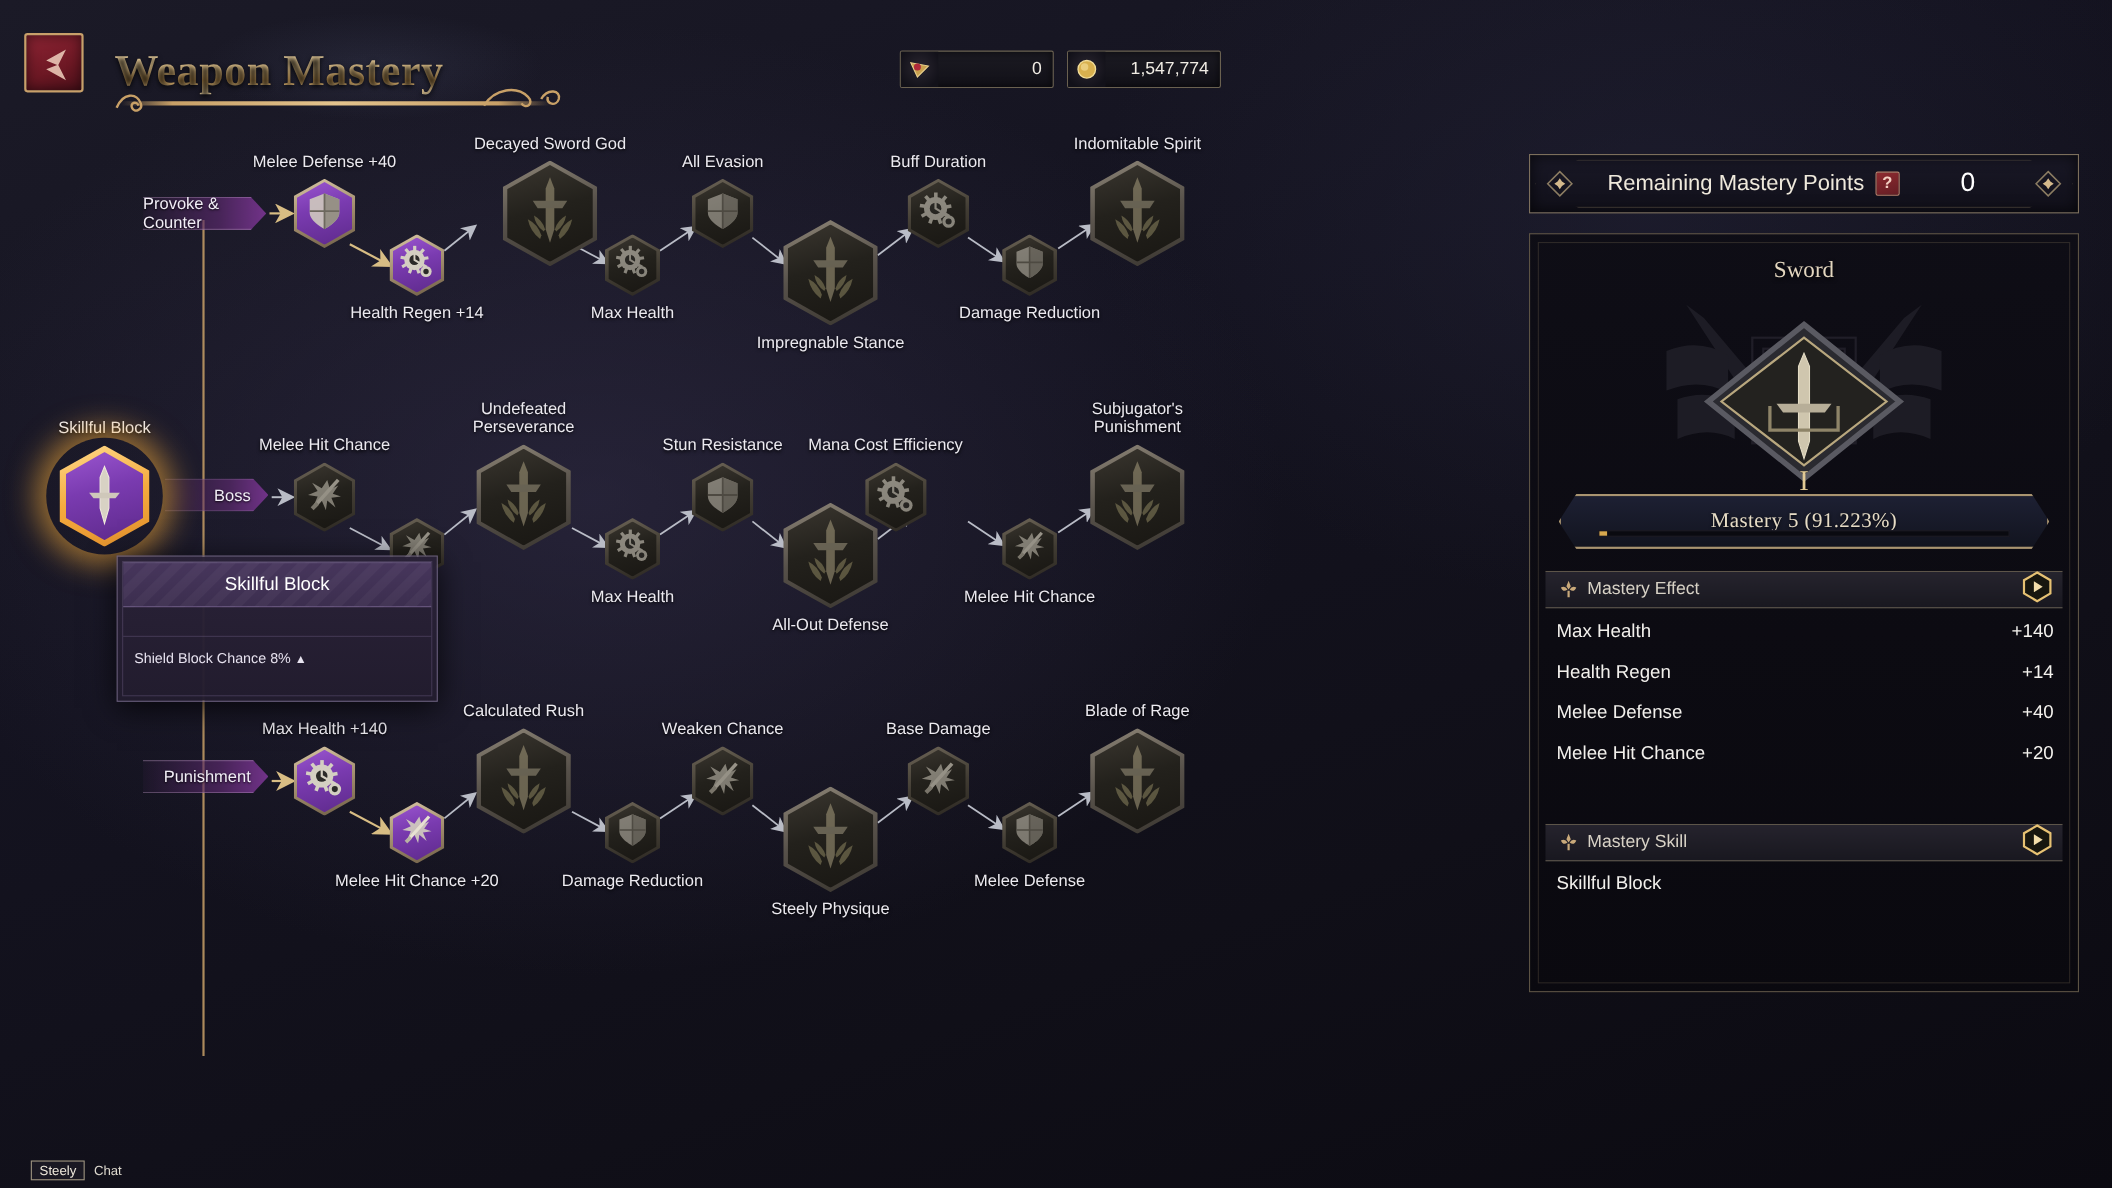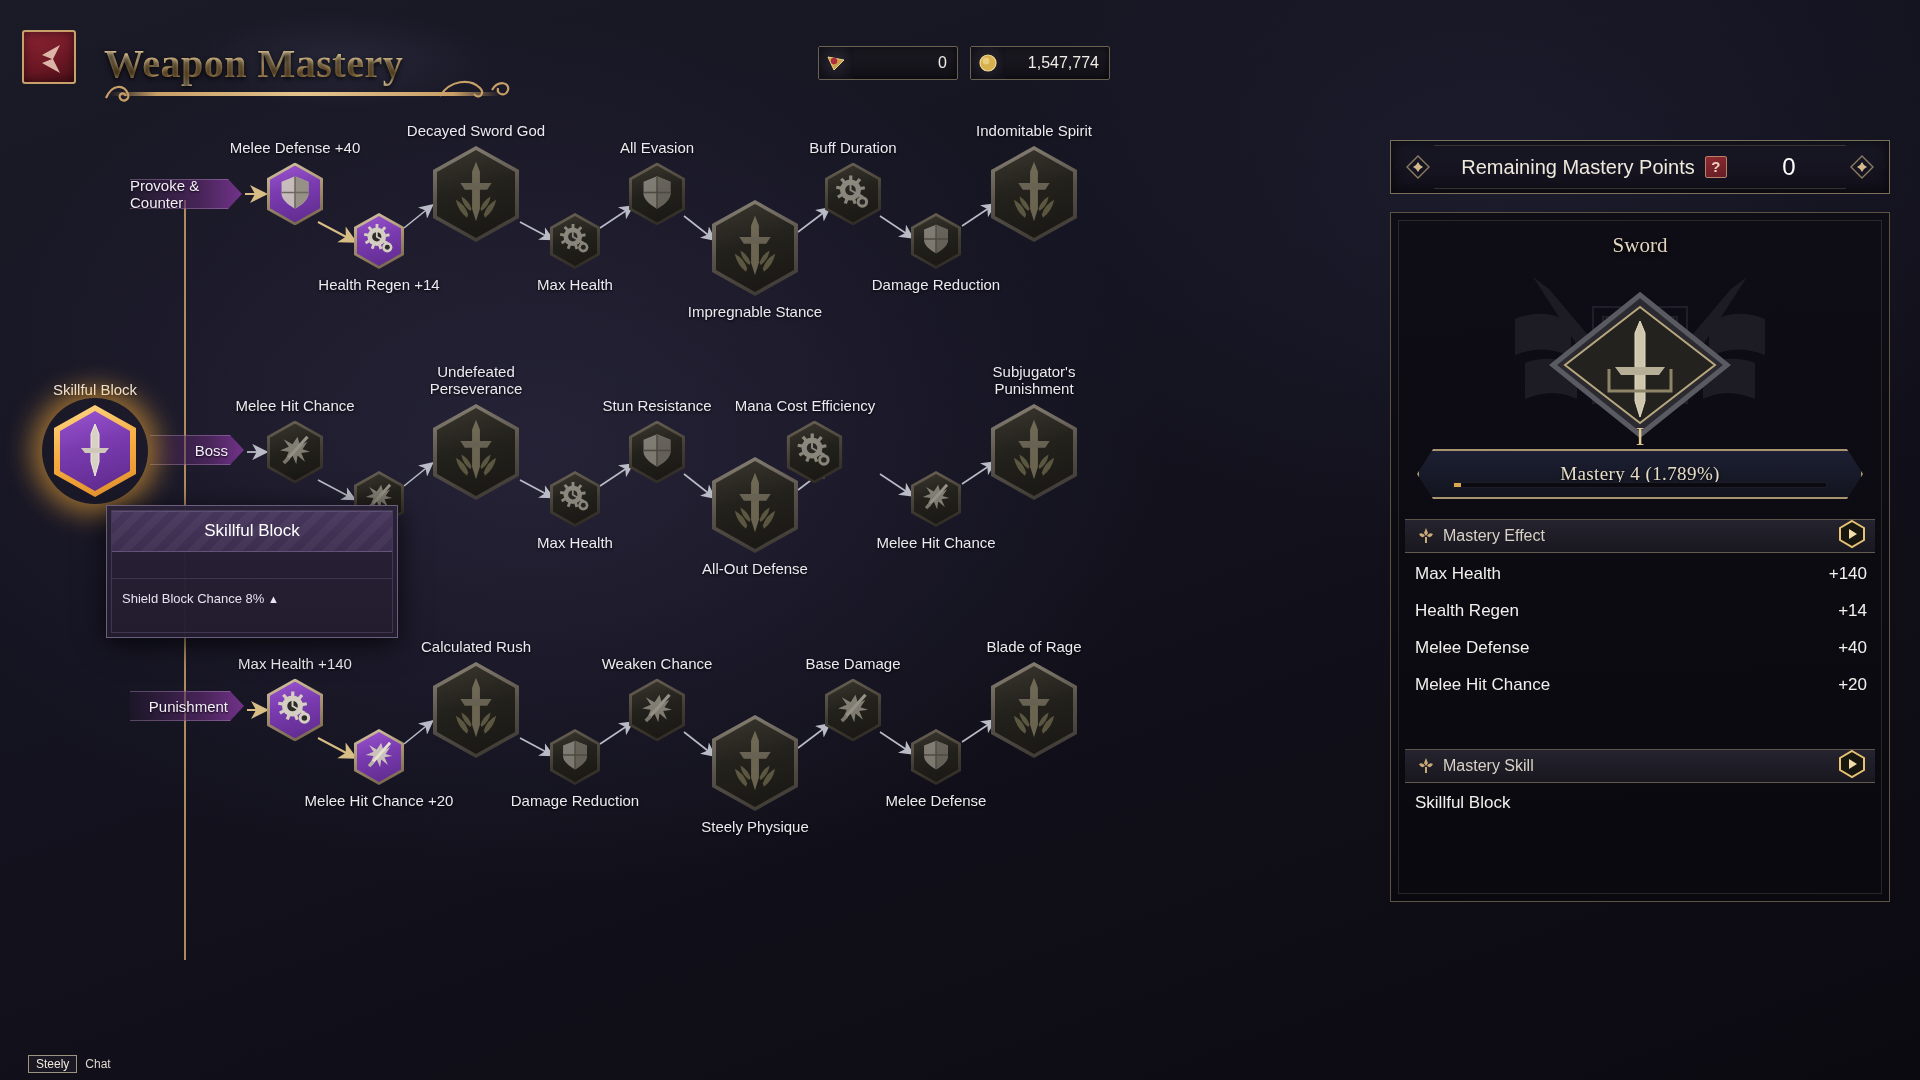--- a/index.html
+++ b/index.html
@@ -353,21 +353,21 @@
                   <rect x="10.9" y="0.4" width="2.6" height="4" transform="rotate(320 12 12)"></rect>
                 </g>
               </g>
               <circle cx="12" cy="12" r="4.2" fill="#2b2a28"></circle>
               <path d="M12 6 V12 L17 15" stroke="#d4cfc2" stroke-width="1.6" fill="none"></path>
               <circle cx="21.5" cy="21.5" r="4.6" fill="#d4cfc2"></circle>
               <circle cx="21.5" cy="21.5" r="2.2" fill="#2b2a28"></circle>
             </svg></span>
      </div>
       </div>
-      <div class="node" style="left: 476px; top: 194px;">
+      <div class="node" style="left: 500px; top: 194px;">
         <div class="node-label above ">
           <div>Decayed Sword God</div>
         </div>
      <div class="hexwrap" style="width:86px;height:96px;">
        <div class="hex bigframe" style="position:absolute;inset:0;"></div>
        <div class="hex locked" style="position:absolute;inset:4px;"></div>
        <span style="position:absolute;left:50%;top:50%;transform:translate(-50%,-50%);opacity:0.58;"><svg width="50" height="65" viewBox="0 0 44 58">
               <path d="M22 2 L25.5 11 L25.5 44 L22 55 L18.5 44 L18.5 11 Z" fill="#a79c7d" opacity=".95"></path>
               <path d="M8 21 L36 21 L32 27 L12 27 Z" fill="#98907a"></path>
               <g fill="#8d8560" opacity=".95">
@@ -910,21 +910,21 @@
           <path d="M165 62 L170 74 L170 142 L165 158 L160 142 L160 74 Z" fill="#cfc6ae" stroke="#e3dbc4" stroke-width="1"></path>
           <path d="M140 108 L190 108 L184 116 L146 116 Z" fill="#b7ae98"></path>
           <g fill="none" stroke="#8e8468" stroke-width="3">
             <path d="M134 110 L134 132 L196 132 L196 110"></path>
           </g>
           <text x="165" y="186" text-anchor="middle" fill="#e1c994" font-size="26" font-family="Liberation Serif, serif">I</text>
         </svg>
       </div>
 
       <div class="mastery-bar">
-        <span class="mastery-text">Mastery 4  (1.789%)</span>
+        <span class="mastery-text">Mastery 5  (91.223%)</span>
         <div class="mastery-track">
           <div class="mastery-fill" id="mastery-fill" style="width: 1.789%;"></div>
         </div>
       </div>
 
       <div class="sect-head">
         <svg class="fleur" width="18" height="18" viewBox="0 0 18 18">
           <path d="M9 1 L11 6 L9 9 L7 6 Z M2 7 Q6 5 8 9 Q4 12 2 7 Z M16 7 Q12 5 10 9 Q14 12 16 7 Z M8 10 L10 10 L10 16 L8 16 Z" fill="#c9a97a"></path>
         </svg>
         <span class="sect-title">Mastery Effect</span>

